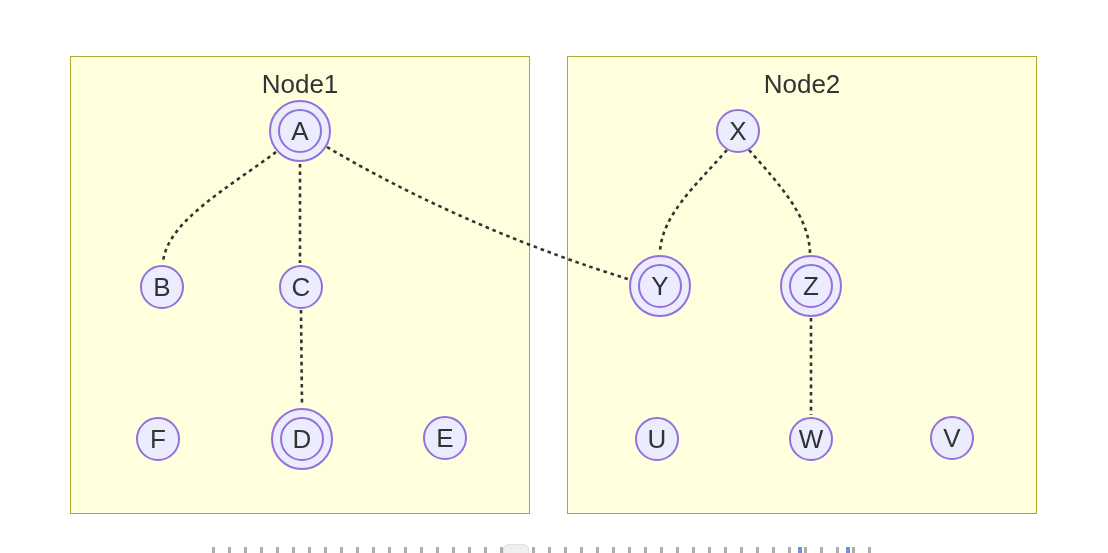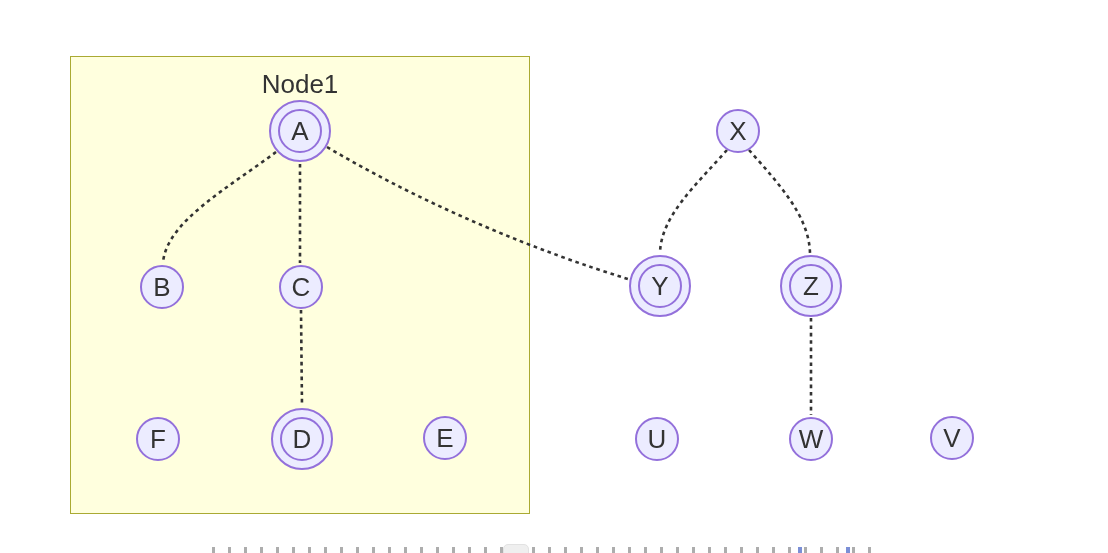--- a/index.html
+++ b/index.html
@@ -44,20 +44,23 @@
     background:#efefef;border:1px solid #e2e2e2;border-radius:5px;box-sizing:border-box;
   }
 </style>
 </head>
 <body>
 
 <div class="stage">
 
   <div class="cluster" style="left:70px;top:56px;width:460px;height:458px">
     <div class="cluster-title">Node1</div>
+  </div>
+  <div class="cluster" style="left:567px;top:56px;width:470px;height:458px">
+    <div class="cluster-title">Node2</div>
   </div>
 
   <svg class="edges" width="1108" height="553">
     <path class="edge" d="M 276 152 C 228 188, 166 222, 163 263"></path>
     <path class="edge" d="M 300 164 L 300 263"></path>
     <path class="edge" d="M 327 147 C 430 208, 540 252, 628 279"></path>
     <path class="edge" d="M 301 310 L 302 406"></path>
     <path class="edge" d="M 727 150 C 696 185, 661 216, 660 253"></path>
     <path class="edge" d="M 749 150 C 779 184, 809 216, 810 253"></path>
     <path class="edge" d="M 811 318 L 811 415"></path>

